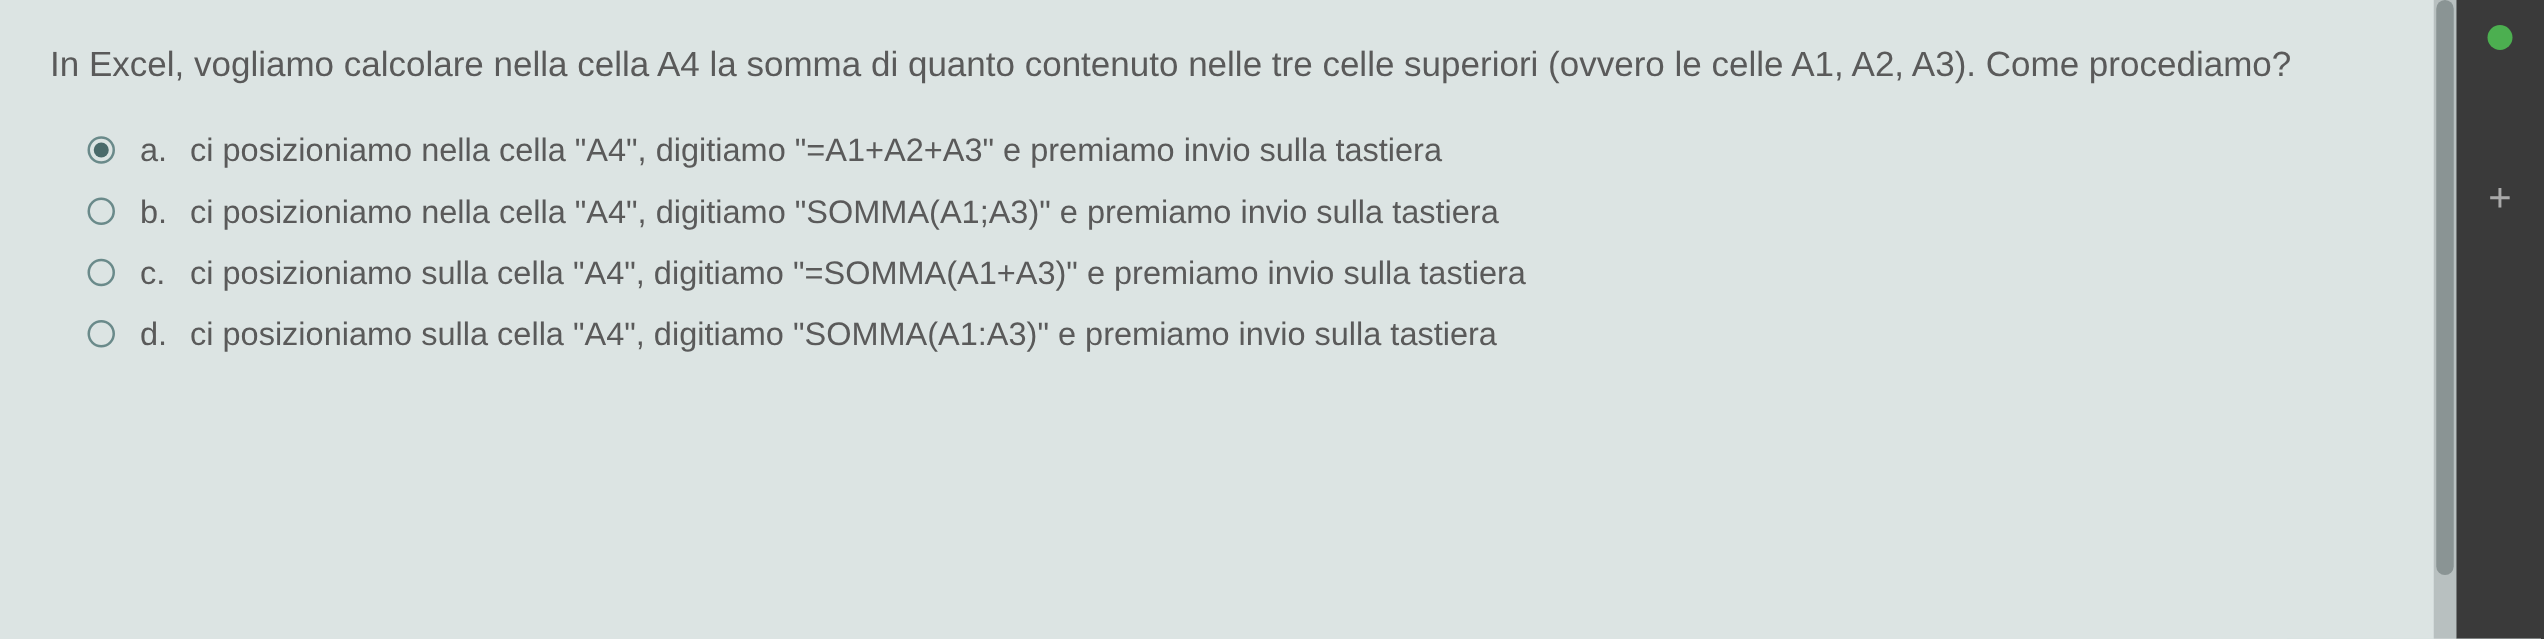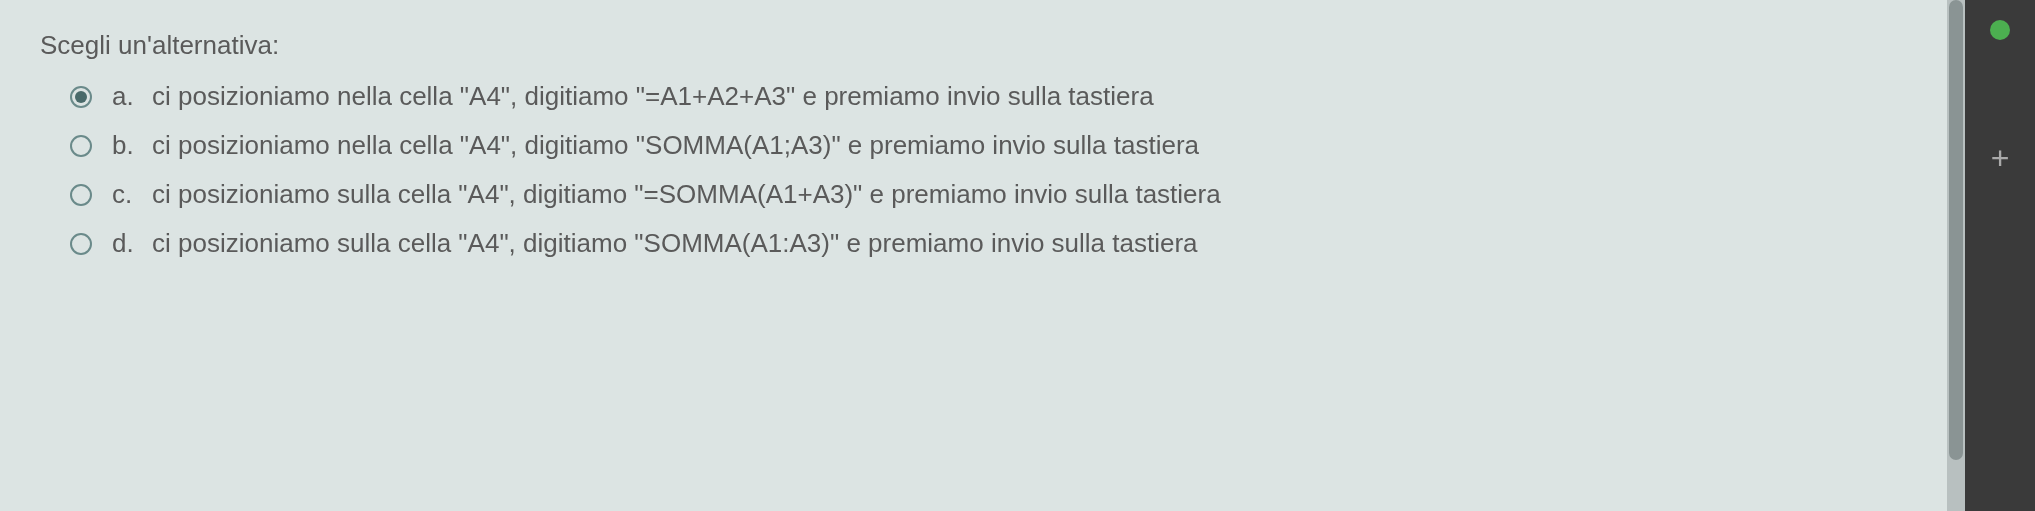--- a/index.html
+++ b/index.html
@@ -101,21 +101,21 @@
       width: 14px;
       height: 460px;
       background: #8a9494;
       border-radius: 7px;
     }
   </style>
 </head>
 <body>
 
 <div class="main-content">
-  <div class="prompt-label">Scegli un'alternativa:</div>
+  <div class="question-text">In Excel, vogliamo calcolare nella cella A4 la somma di quanto contenuto nelle tre celle superiori (ovvero le celle A1, A2, A3). Come procediamo?</div>
   <div class="options">
 
     <div class="option-row">
       <div class="radio selected"></div>
       <div class="option-letter">a.</div>
       <div class="option-text">ci posizioniamo nella cella "A4", digitiamo "=A1+A2+A3" e premiamo invio sulla tastiera</div>
     </div>
 
     <div class="option-row">
       <div class="radio"></div>

